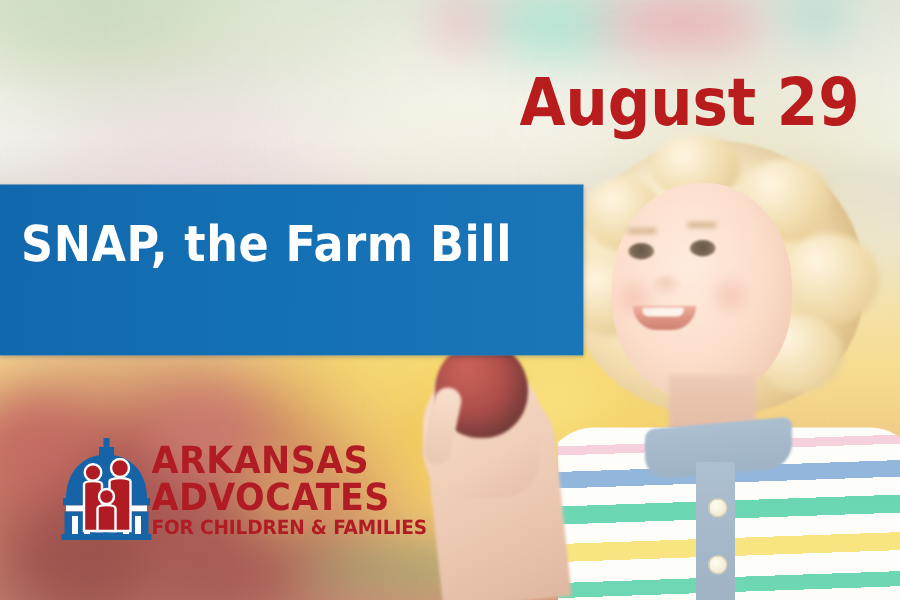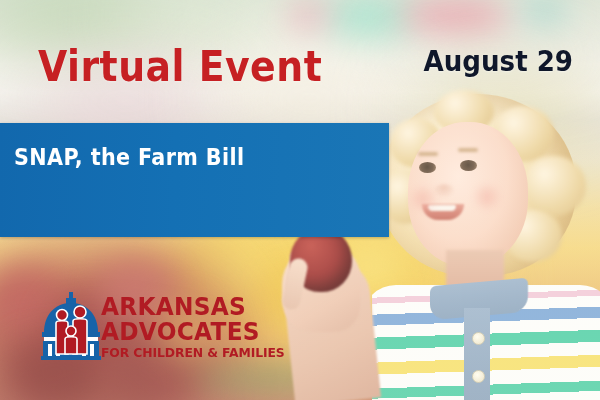--- a/index.html
+++ b/index.html
@@ -245,23 +245,23 @@
     letter-spacing: 0.5px;
     color: #c62023;
     line-height: 1;
     white-space: nowrap;
     text-shadow: 0 1px 2px rgba(255,255,255,0.35);
   }
   .date-line {
     position: absolute;
     right: 27px;
     top: 47px;
-    font-size: 29px;
+    font-size: 44px;
     font-weight: 700;
-    color: #0f172a;
+    color: #b91c1c;
     line-height: 1;
     white-space: nowrap;
     text-shadow: 0 1px 2px rgba(255,255,255,0.4);
   }
   .time-line {
     position: absolute;
     right: 34px;
     top: 103px;
     font-size: 36px;
     font-weight: 700;
@@ -277,21 +277,21 @@
     top: 123px;
     width: 389px;
     height: 114px;
     background: linear-gradient(92deg, #1268ad 0%, #1470b4 45%, #1a76b6 100%);
     box-shadow: 0 1px 3px rgba(0,0,0,0.22);
   }
   .banner-line {
     position: absolute;
     left: 14px;
     color: #ffffff;
-    font-size: 23px;
+    font-size: 33px;
     font-weight: 700;
     letter-spacing: 0.4px;
     line-height: 1;
     white-space: nowrap;
   }
   .banner-line.l1 { top: 23px; }
   .banner-line.l2 { top: 64px; }
 
   
   .logo {
@@ -405,21 +405,20 @@
   <div class="arm"></div>
   <div class="hand"></div>
   <div class="finger" style="left:288px;top:250px;width:15px;height:44px;transform:rotate(8deg);"></div>
   <div class="finger" style="left:300px;top:244px;width:15px;height:40px;transform:rotate(4deg);"></div>
   <div class="apple-held"></div>
   <div class="apple-stem"></div>
   <div class="finger" style="left:286px;top:258px;width:18px;height:52px;transform:rotate(12deg);"></div>
 
   <div class="haze"></div>
 
-  <div class="virtual-event">Virtual Event</div>
 
   <div class="date-line">August 29</div>
 
   <div class="banner">
     <div class="banner-line l1">SNAP, the Farm Bill</div>
   </div>
 
   <div class="logo">
     <div class="logo-mark">
       <svg viewBox="0 0 62 68" width="62" height="68" aria-hidden="true">

